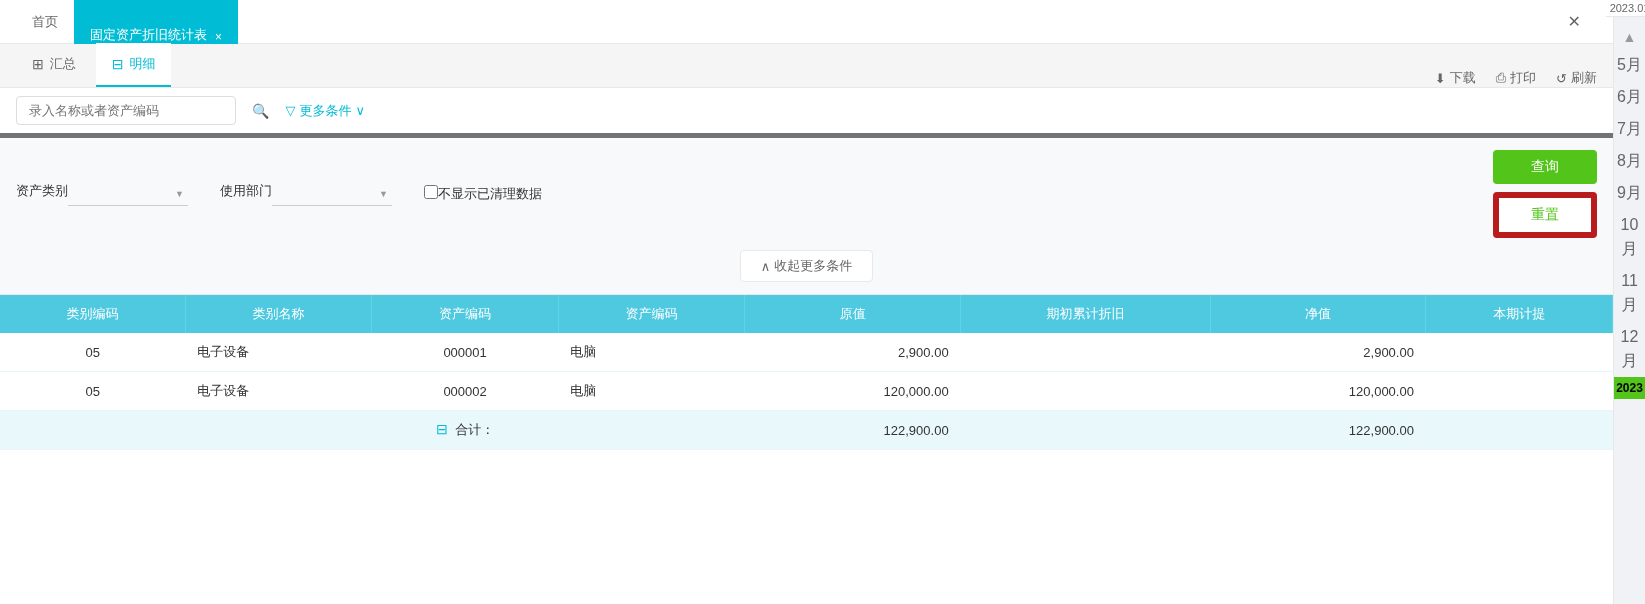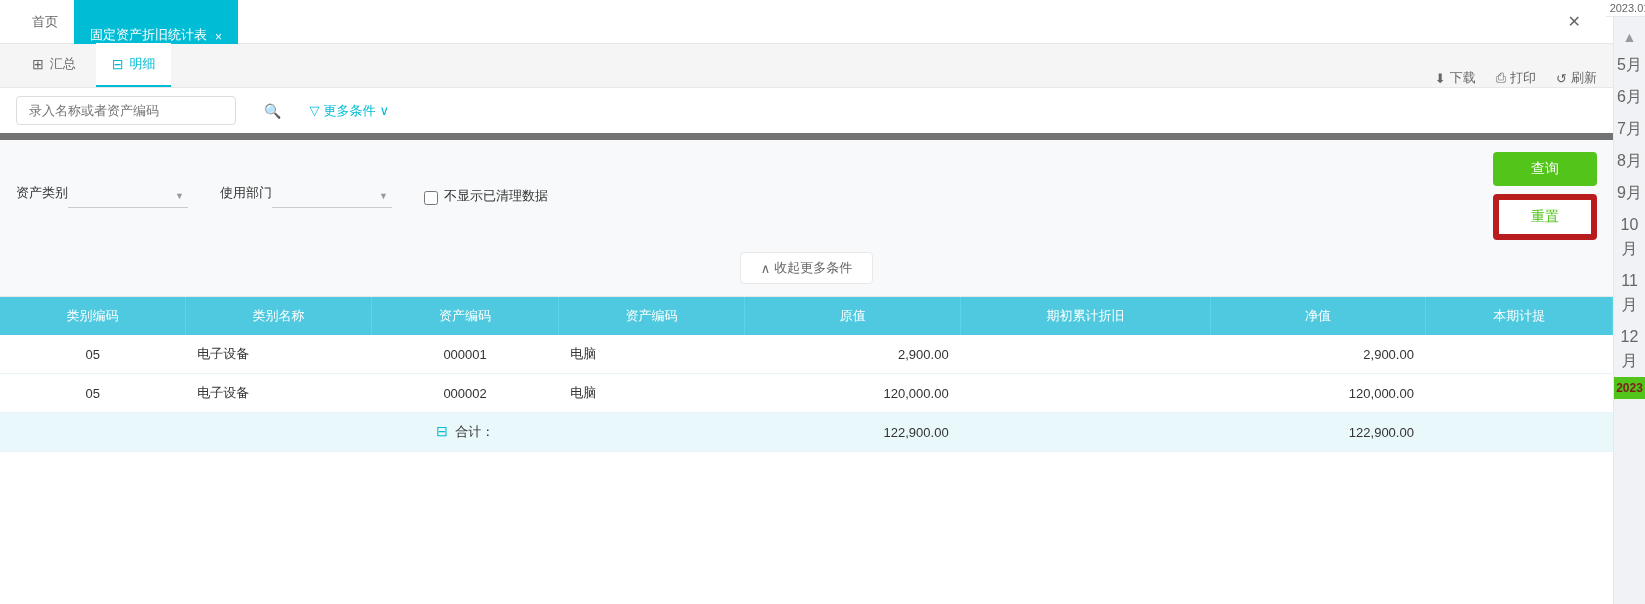--- a/index.html
+++ b/index.html
@@ -16,35 +16,35 @@
     .nav-close-btn { margin-left: auto; color: #666; font-size: 16px; cursor: pointer; padding: 0 16px; }
 
     
     .tab-bar { display: flex; align-items: flex-end; background: #f5f5f5; border-bottom: 1px solid #e8e8e8; height: 44px; padding: 0 16px; gap: 4px; }
     .tab-item { display: flex; align-items: center; gap: 6px; padding: 8px 16px; cursor: pointer; font-size: 13px; color: #666; border-bottom: 2px solid transparent; height: 44px; }
     .tab-item.active { color: #00bcd4; border-bottom: 2px solid #00bcd4; background: #fff; }
     .tab-icon { font-size: 14px; }
     .toolbar-btn { display: flex; align-items: center; gap: 4px; color: #666; cursor: pointer; font-size: 13px; }
 
     
-    .search-bar { display: flex; align-items: center; padding: 8px 16px; gap: 28px; background: #fff; border-bottom: 7px solid #737373; }
+    .search-bar { display: flex; align-items: center; padding: 8px 16px; gap: 16px; background: #fff; border-bottom: 5px solid #737373; }
     .search-input { border: 1px solid #ddd; border-radius: 4px; padding: 6px 12px; width: 220px; font-size: 13px; color: #999; outline: none; }
     .search-icon { color: #999; font-size: 14px; cursor: pointer; }
     .filter-btn { display: flex; align-items: center; gap: 4px; color: #00bcd4; cursor: pointer; font-size: 13px; }
     .filter-icon { color: #00bcd4; }
 
     
     .filter-panel { background: #f8f9fa; border-bottom: 1px solid #e8e8e8; padding: 12px 16px; display: flex; flex-direction: column; gap: 12px; }
     .filter-row { display: flex; align-items: center; gap: 32px; }
     .filter-field { display: flex; align-items: flex-start; gap: 0; }
     .filter-label { font-size: 13px; color: #333; white-space: nowrap; }
     .filter-select { border: none; border-bottom: 1px solid #ccc; padding: 4px 24px 4px 4px; background: transparent; font-size: 13px; color: #333; outline: none; min-width: 120px; cursor: pointer; position: relative; appearance: none; -webkit-appearance: none; }
     .filter-select-wrap { position: relative; display: inline-flex; align-items: center; }
     .filter-select-wrap::after { content: "▼"; font-size: 9px; color: #999; position: absolute; right: 4px; pointer-events: none; }
-    .filter-checkbox-group { display: flex; align-items: flex-end; gap: 6px; }
+    .filter-checkbox-group { display: flex; align-items: flex-start; }
     .filter-checkbox { width: 14px; height: 14px; border: 1px solid #ccc; cursor: pointer; }
     .filter-checkbox-label { font-size: 13px; color: #333; }
     .filter-actions { display: flex; flex-direction: column; gap: 8px; margin-left: auto; }
     .btn-query { background: #52c41a; color: #fff; border: none; padding: 8px 16px; border-radius: 4px; font-size: 14px; cursor: pointer; min-width: 100px; }
     .btn-reset { background: #fff; color: #52c41a; border: 6px solid #b91c1c; padding: 8px 32px; border-radius: 4px; font-size: 14px; cursor: pointer; min-width: 100px; }
     .collapse-btn { display: flex; align-items: center; justify-content: center; gap: 4px; color: #666; font-size: 13px; padding: 6px 20px; background: #fff; border: 1px solid #e8e8e8; border-radius: 4px; cursor: pointer; width: fit-content; margin: 0 auto; }
 
     
     .table-wrap { flex: 1; overflow-y: auto; }
     table { width: 100%; border-collapse: collapse; }
@@ -53,21 +53,21 @@
     tbody tr { background: #fff; }
     tbody tr.subtotal { background: #e8f8fb; }
     tbody td { padding: 10px 12px; font-size: 13px; border-bottom: 1px solid #e8f4f8; text-align: center; }
     tbody td.num { text-align: right; }
     tbody td.text-left { text-align: left; }
 
     
     .right-sidebar { width: 32px; background: #f0f2f5; display: flex; flex-direction: column; align-items: center; border-left: 1px solid #e8e8e8; }
     .sidebar-arrow { width: 24px; height: 24px; display: flex; align-items: center; justify-content: center; cursor: pointer; color: #999; font-size: 14px; margin-top: 8px; }
     .sidebar-month { writing-mode: horizontal-tb; font-size: 16px; color: #666; padding: 4px 0; cursor: pointer; width: 32px; text-align: center; line-height: 24px; }
-    .sidebar-year { background: #52c41a; color: #7f1d1d; font-size: 12px; font-weight: bold; padding: 4px 2px; text-align: center; width: 32px; }
+    .sidebar-year { background: #52c41a; color: #000000; font-size: 12px; font-weight: bold; padding: 4px 2px; text-align: center; width: 32px; }
     .sidebar-date { font-size: 11px; color: #666; padding: 2px 4px; text-align: center; background: #fff; border-bottom: 1px solid #e8e8e8; }
 
     .top-right-actions { display: flex; align-items: center; gap: 20px; margin-left: auto; }
 
     .subtotal-icon { color: #00bcd4; font-size: 14px; margin-right: 4px; }
   </style>
 </head>
 <body>
 
 <div class="main-area">

